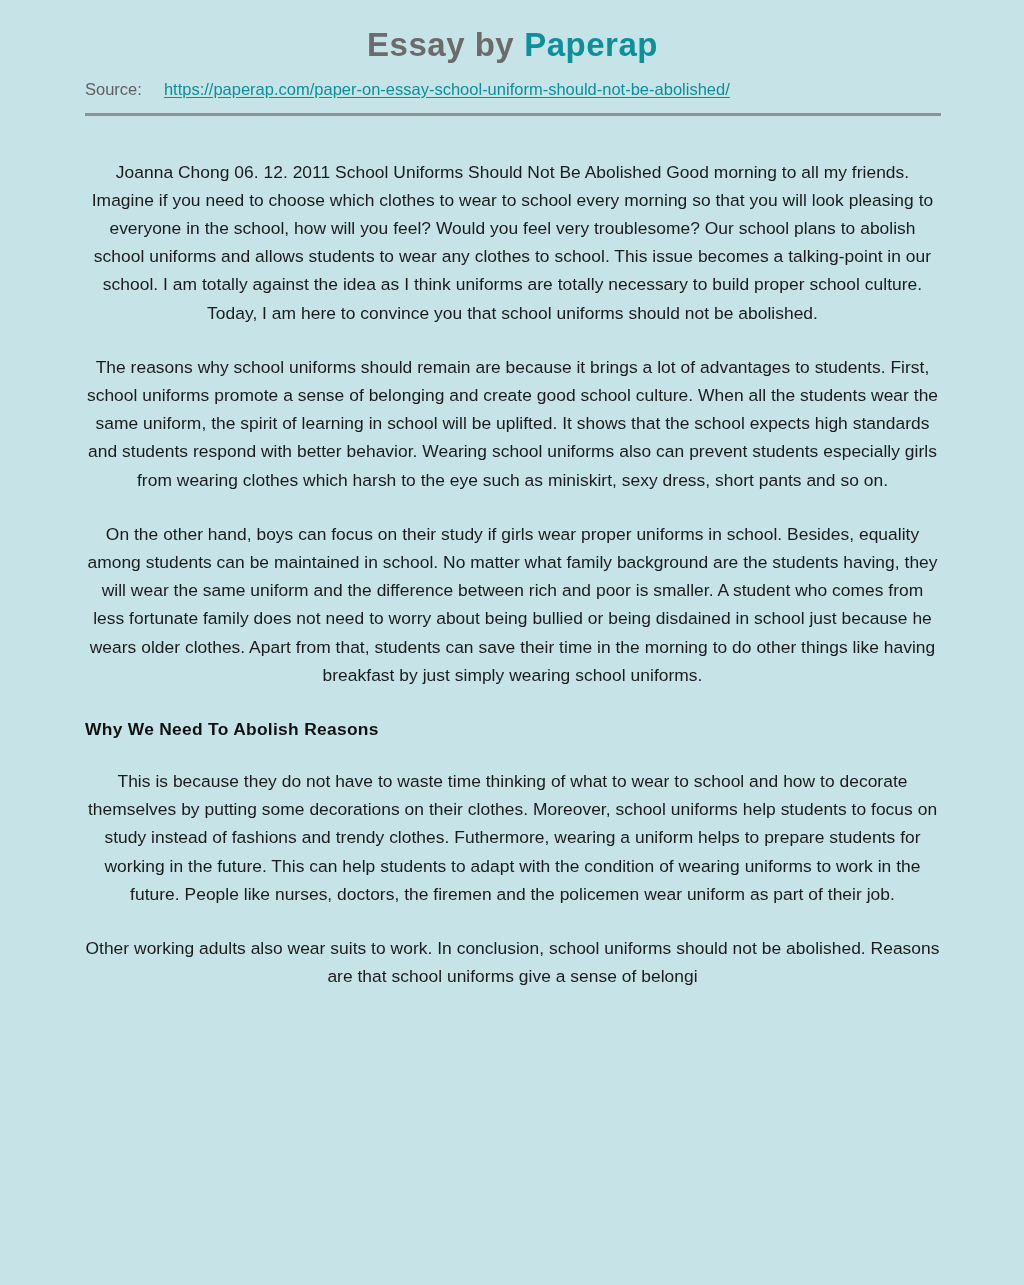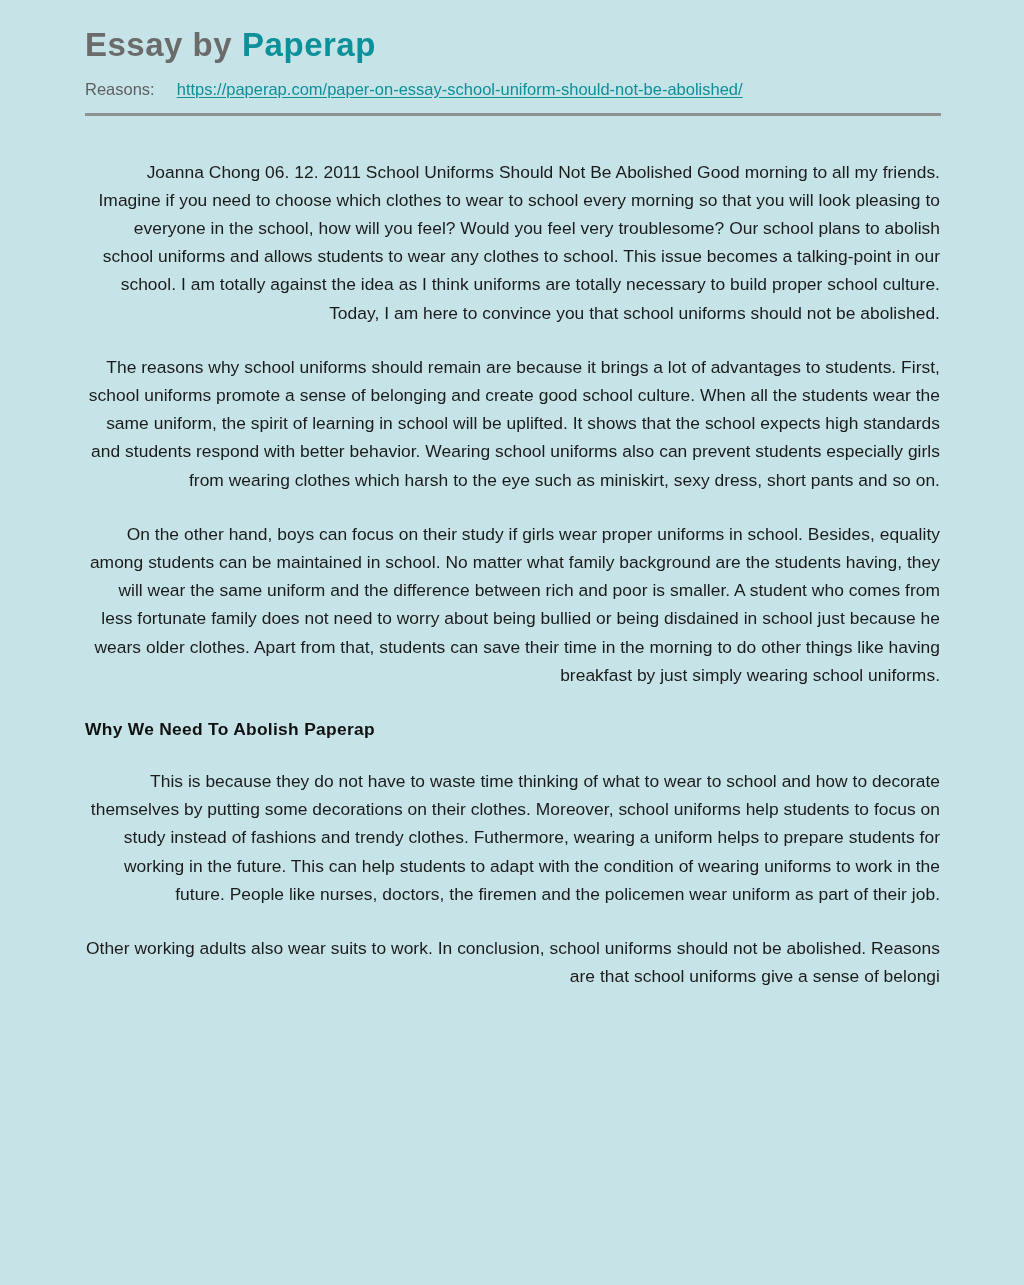--- a/index.html
+++ b/index.html
@@ -25,20 +25,21 @@
   .header {
     padding: 26px 84px 0 85px;
   }
   .brand-line {
     font-size: 33px;
     font-weight: bold;
     letter-spacing: 0.5px;
     line-height: 1.18;
     margin: 0;
     white-space: nowrap;
+    text-align: center;
   }
   .brand-prefix {
     color: #6b6b6b;
   }
   .brand-name {
     color: #0d9099;
     margin-left: 10px;
   }
   .source-line {
     margin-top: 14px;
@@ -74,21 +75,21 @@
     color: #111111;
     letter-spacing: 0.3px;
     margin: 0 0 28px 0;
     line-height: 1.2;
   }
   .para {
     font-size: 17.4px;
     color: #1b1b1b;
     line-height: 28.2px;
     margin: 0 0 26px 0;
-    text-align: right;
+    text-align: center;
     letter-spacing: 0.04px;
   }
   .subheading {
     font-size: 17.4px;
     font-weight: bold;
     color: #111111;
     line-height: 28px;
     margin: 0 0 24px 0;
     letter-spacing: 0.3px;
   }
@@ -100,29 +101,29 @@
 <body>
 
 <div class="page">
 
   <div class="header">
     <div class="brand-line">
       <span class="brand-prefix">Essay by</span><span class="brand-name">Paperap</span>
     </div>
 
     <div class="source-line">
-      <span class="source-label">Reasons:</span><a class="source-url" href="#">https://paperap.com/paper-on-essay-school-uniform-should-not-be-abolished/</a>
+      <span class="source-label">Source:</span><a class="source-url" href="#">https://paperap.com/paper-on-essay-school-uniform-should-not-be-abolished/</a>
     </div>
 
     <div class="divider"></div>
   </div>
 
   <div class="article">
 
     <p class="para">Joanna Chong 06. 12. 2011 School Uniforms Should Not Be Abolished Good morning to all my friends. Imagine if you need to choose which clothes to wear to school every morning so that you will look pleasing to everyone in the school, how will you feel? Would you feel very troublesome? Our school plans to abolish school uniforms and allows students to wear any clothes to school. This issue becomes a talking-point in our school. I am totally against the idea as I think uniforms are totally necessary to build proper school culture. Today, I am here to convince you that school uniforms should not be abolished.</p>
     <p class="para">The reasons why school uniforms should remain are because it brings a lot of advantages to students. First, school uniforms promote a sense of belonging and create good school culture. When all the students wear the same uniform, the spirit of learning in school will be uplifted. It shows that the school expects high standards and students respond with better behavior. Wearing school uniforms also can prevent students especially girls from wearing clothes which harsh to the eye such as miniskirt, sexy dress, short pants and so on.</p>
     <p class="para">On the other hand, boys can focus on their study if girls wear proper uniforms in school. Besides, equality among students can be maintained in school. No matter what family background are the students having, they will wear the same uniform and the difference between rich and poor is smaller. A student who comes from less fortunate family does not need to worry about being bullied or being disdained in school just because he wears older clothes. Apart from that, students can save their time in the morning to do other things like having breakfast by just simply wearing school uniforms.</p>
-    <h2 class="subheading">Why We Need To Abolish Paperap</h2>
+    <h2 class="subheading">Why We Need To Abolish Reasons</h2>
     <p class="para">This is because they do not have to waste time thinking of what to wear to school and how to decorate themselves by putting some decorations on their clothes. Moreover, school uniforms help students to focus on study instead of fashions and trendy clothes. Futhermore, wearing a uniform helps to prepare students for working in the future. This can help students to adapt with the condition of wearing uniforms to work in the future. People like nurses, doctors, the firemen and the policemen wear uniform as part of their job.</p>
     <p class="para">Other working adults also wear suits to work. In conclusion, school uniforms should not be abolished. Reasons are that school uniforms give a sense of belongi</p>
   </div>
 
 </div>
 
 </body></html>

